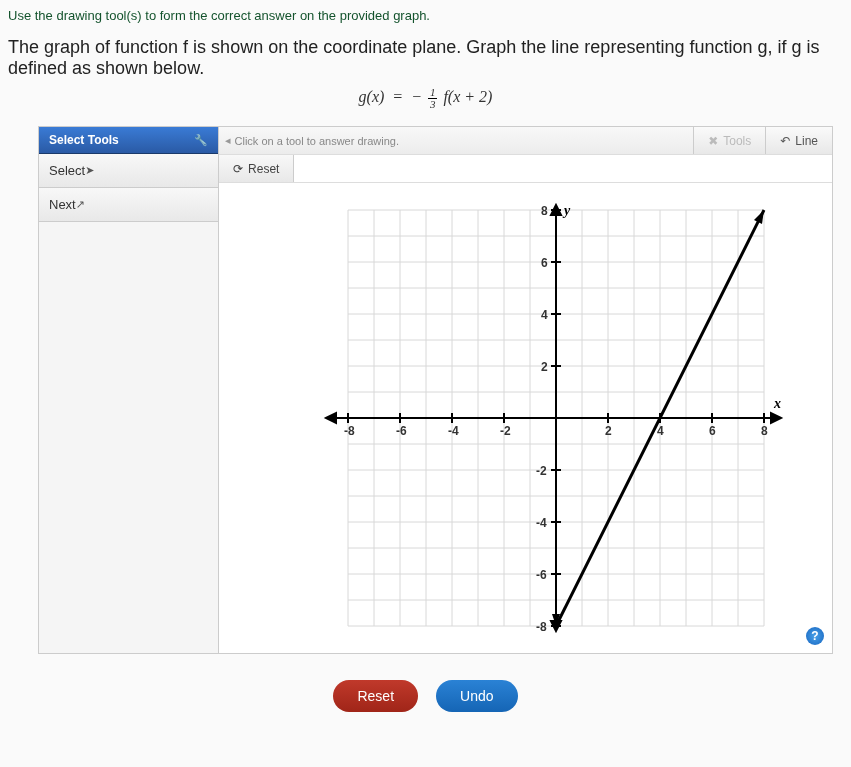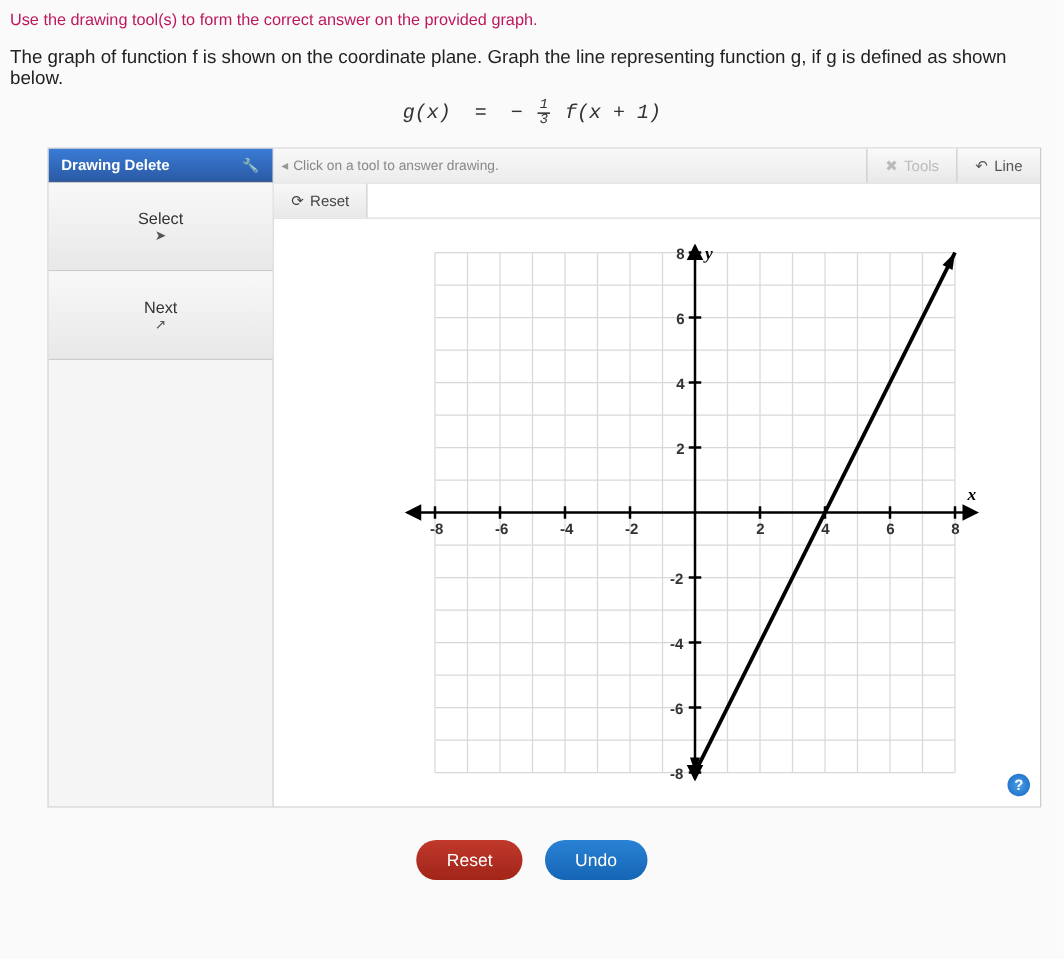--- a/index.html
+++ b/index.html
@@ -6,30 +6,30 @@
     body {
       font-family: Arial, sans-serif;
       background: #fafafa;
       padding: 8px;
       width: 851px;
       color: #333;
     }
     .instruction {
       font-size: 13px;
       margin-bottom: 14px;
-      color: #be185d;
+      color: #14532d;
     }
     .problem-text {
-      font-size: 15px;
+      font-size: 18px;
       margin-bottom: 8px;
       color: #222;
     }
     .equation {
       text-align: center;
-      font-family: Liberation Mono, monospace;
+      font-family: Liberation Serif, serif;
       font-style: italic;
       font-size: 16px;
       margin-bottom: 16px;
     }
     .equation .fraction {
       display: inline-block;
       vertical-align: middle;
       text-align: center;
       font-size: 11px;
       line-height: 1;
@@ -58,27 +58,25 @@
       font-weight: bold;
       padding: 6px 10px;
       display: flex;
       justify-content: space-between;
       align-items: center;
       border-bottom: 1px solid #1a3a6a;
     }
     .tool-item {
       background: linear-gradient(#f8f8f8, #e8e8e8);
       border-bottom: 1px solid #ccc;
-      padding: 21px 10px;
+      padding: 9px 10px;
       font-size: 13px;
       display: flex;
-      justify-content: space-between;
-      align-items: center;
-      cursor: pointer;
-      flex-direction: column;
+      align-items: center;
+      cursor: pointer;
     }
     .icon-small { font-size: 11px; color: #555; }
     .canvas-area {
       flex: 1;
       position: relative;
       background: #fff;
     }
     .topbar {
       display: flex;
       align-items: center;
@@ -173,27 +171,27 @@
 <div class="problem-text">The graph of function f is shown on the coordinate plane. Graph the line representing function g, if g is defined as shown below.</div>
 
 <div class="equation">
   <span>g(x)</span>
   &nbsp;<span>=</span>&nbsp;
   <span>−</span>
   <span class="fraction">
     <span class="num">1</span>
     <span class="den">3</span>
   </span>
-  <span>f(x + 1)</span>
+  <span>f(x + 2)</span>
 </div>
 
 <div class="widget">
   <div class="sidebar">
     <div class="sidebar-header">
-      <span>Drawing Delete</span>
+      <span>Select Tools</span>
       <span class="icon-small" style="color:#fff;">🔧</span>
     </div>
     <div class="tool-item">
       <span>Select</span>
       <span class="icon-small">➤</span>
     </div>
     <div class="tool-item">
       <span>Next</span>
       <span class="icon-small">↗</span>
     </div>

